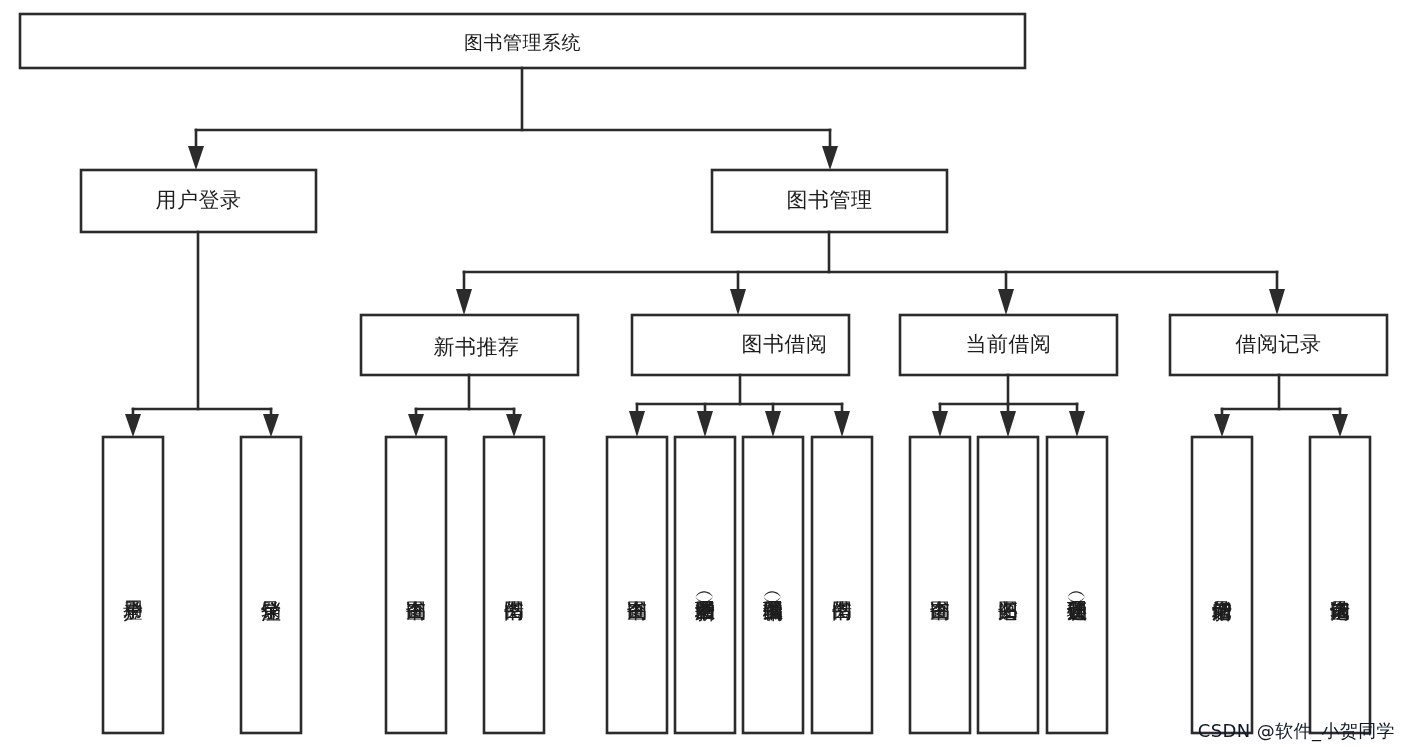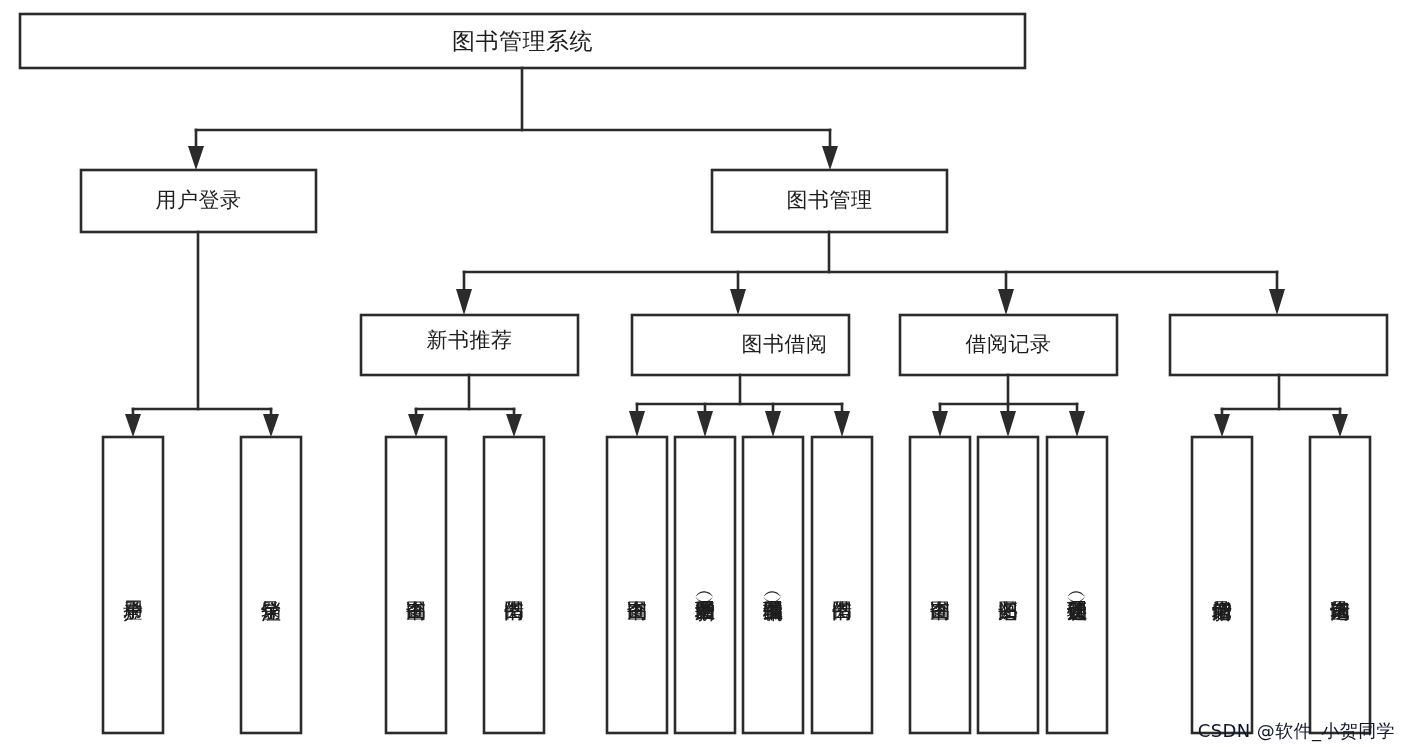--- a/index.html
+++ b/index.html
@@ -165,28 +165,29 @@
     <rect class="box-rect" x="812" y="437" width="60" height="296"></rect>
 
     <rect class="box-rect" x="910" y="437" width="60" height="296"></rect>
     <rect class="box-rect" x="978" y="437" width="60" height="296"></rect>
     <rect class="box-rect" x="1047" y="437" width="60" height="296"></rect>
 
     <rect class="box-rect" x="1192" y="437" width="60" height="296"></rect>
     <rect class="box-rect" x="1310" y="437" width="60" height="296"></rect>
   </svg>
 
-  <div class="h-label" style="left:20px; top:14px; width:1005px; height:56px; font-size:23px;">图书管理系统</div>
+  <div class="h-label" style="left:20px; top:14px; width:1005px; height:56px; font-size:19px;">图书管理系统</div>
 
   <div class="h-label" style="left:712px; top:170px; width:235px; height:62px;">图书管理</div>
   <div class="h-label" style="left:81px; top:170px; width:235px; height:62px;">用户登录</div>
 
-  <div class="h-label" style="left:361px; top:311px; width:217px; height:60px;">新书推荐</div>
+  <div class="h-label" style="left:361px; top:318px; width:217px; height:60px;padding-left:7px;">新书推荐</div>
   <div class="h-label" style="left:632px; top:315px; width:217px; height:60px;padding-left:44px;">图书借阅</div>
-  <div class="h-label" style="left:900px; top:315px; width:217px; height:60px;">借阅记录</div>
+  <div class="h-label" style="left:900px; top:315px; width:217px; height:60px;">当前借阅</div>
+  <div class="h-label" style="left:1170px; top:315px; width:217px; height:60px;">借阅记录</div>
 
   <div class="v-label" style="left:103px; top:437px; width:60px; height:296px;">用户登录</div>
   <div class="v-label" style="left:241px; top:437px; width:60px; height:296px;">注销登录</div>
 
   <div class="v-label" style="left:386px; top:437px; width:60px; height:296px;">查询图书</div>
   <div class="v-label" style="left:484px; top:437px; width:60px; height:296px;">借阅图书</div>
 
   <div class="v-label" style="left:607px; top:437px; width:60px; height:296px;">查询图书</div>
   <div class="v-label" style="left:675px; top:437px; width:60px; height:296px;">新增图书（管理员）</div>
   <div class="v-label" style="left:743px; top:437px; width:60px; height:296px;">编辑图书（管理员）</div>

